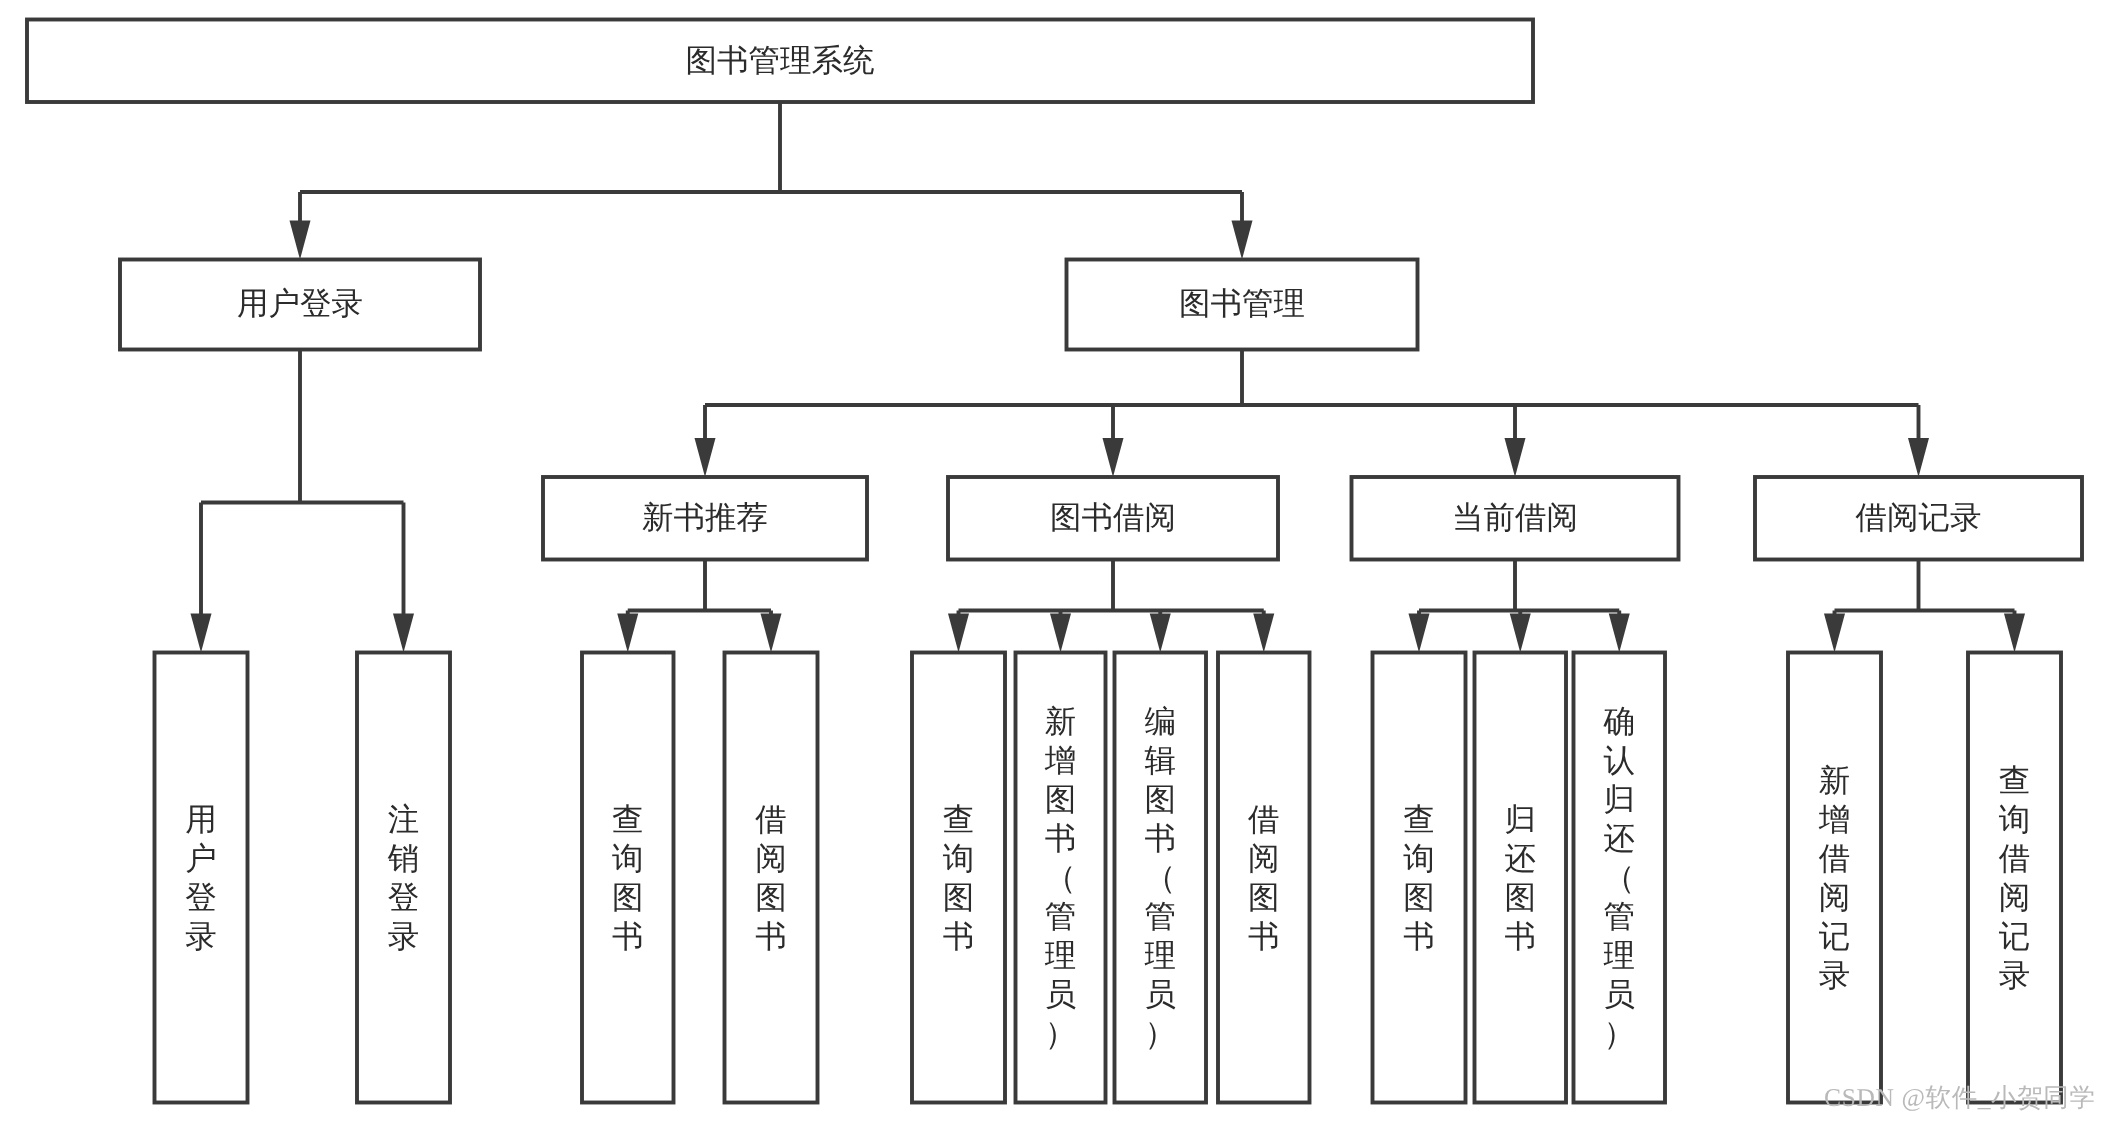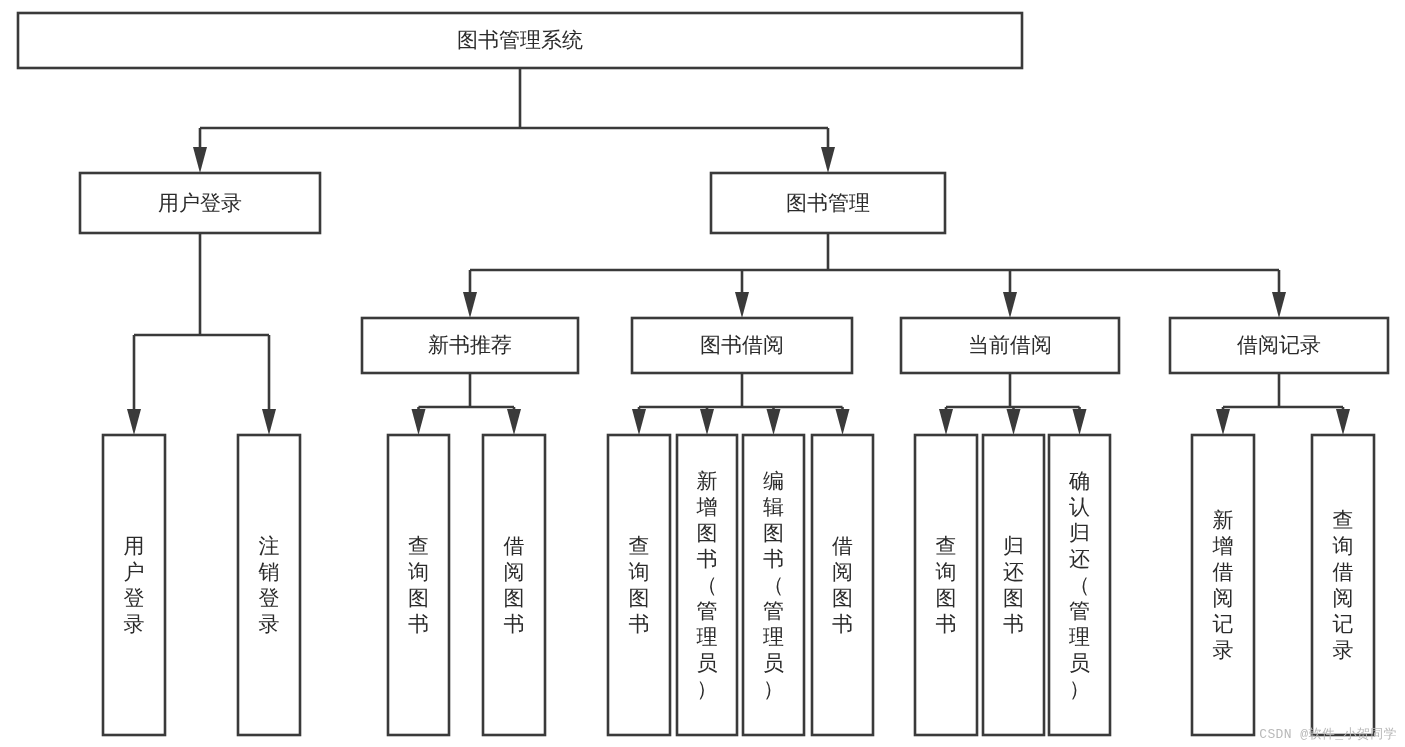--- a/index.html
+++ b/index.html
@@ -53,22 +53,22 @@
   .node-label-vertical {
     fill: #2b2b2b;
     font-family: "Liberation Sans", "DejaVu Sans", sans-serif;
     font-size: 21px;
     text-anchor: middle;
   }
   .watermark {
     position: absolute;
     right: 8px;
     bottom: 4px;
-    font-family: Liberation Mono, monospace;
-    font-size: 13px;
+    font-family: Liberation Serif, serif;
+    font-size: 17px;
     color: #b9b9b9;
     letter-spacing: 0.4px;
     white-space: nowrap;
     user-select: none;
   }
 </style>
 </head>
 <body>
 
 <div id="diagram-root">

